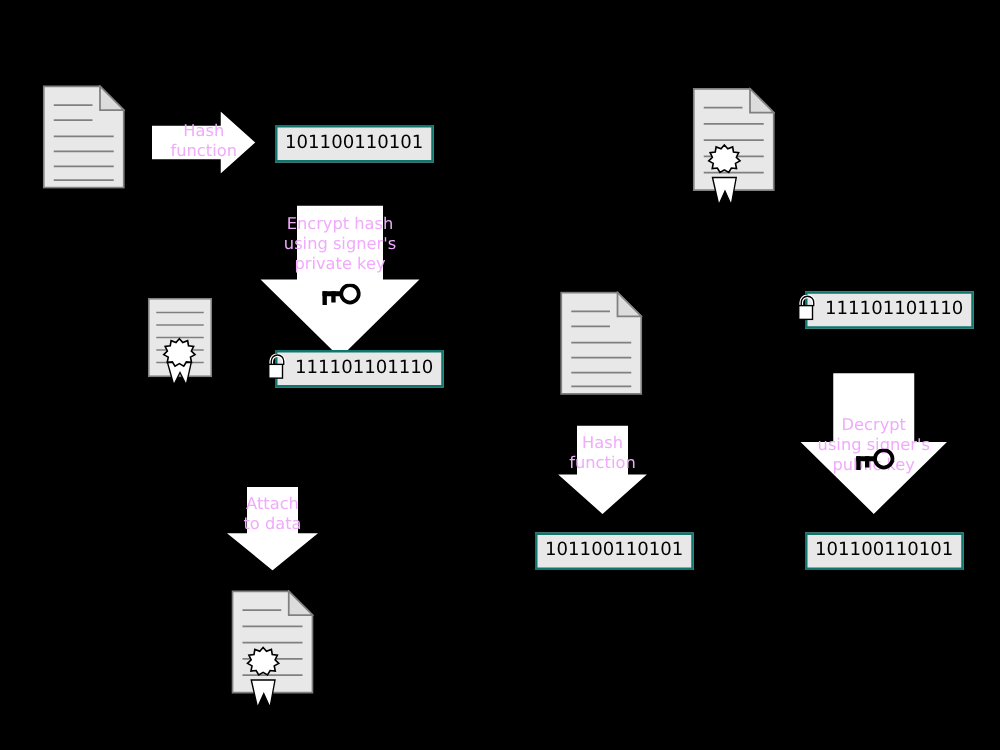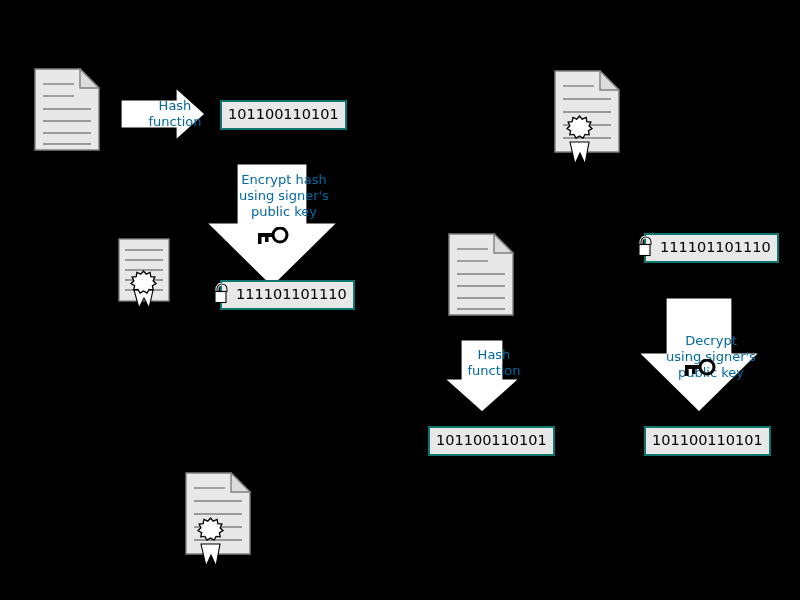--- a/index.html
+++ b/index.html
@@ -44,24 +44,24 @@
     width: 18px;
     height: 24px;
   }
   .lock-icon svg { display: block; }
 
   
   .arrow { position: absolute; }
   .arrow svg { display: block; }
   .arrow-label {
     position: absolute;
-    left: 12px;
+    left: 0;
     width: 100%;
     text-align: center;
-    color: #0369a1;
+    color: #f0abfc;
     font-size: 13px;
     line-height: 1.22;
     white-space: pre-line;
     pointer-events: none;
     font-family: "DejaVu Sans", sans-serif;
   }
   .key-glyph {
     position: absolute;
     left: 0;
     width: 100%;
@@ -100,21 +100,21 @@
   </div>
 
   <div class="hashbox" style="left:220px; top:100px;">101100110101</div>
 
   <div class="arrow" style="left:206px; top:163px; width:132px; height:125px;">
     <svg width="132" height="125" viewBox="0 0 132 125">
       <path d="M31,1 H101 V60 H131 L66,124 L1,60 H31 Z" fill="#ffffff" stroke="#000000" stroke-width="1.2"></path>
     </svg>
     <div class="arrow-label" style="top:9px;">Encrypt hash
 using signer's
-public key</div>
+private key</div>
     <div class="key-glyph" style="top:64px;">
       <svg width="34" height="20" viewBox="0 0 34 20">
         <circle cx="25" cy="8" r="7" fill="none" stroke="#000000" stroke-width="3"></circle>
         <rect x="3" y="6" width="16" height="4" fill="#000000"></rect>
         <rect x="3" y="6" width="3.5" height="11" fill="#000000"></rect>
         <rect x="10" y="6" width="3.5" height="9" fill="#000000"></rect>
       </svg>
     </div>
   </div>
 
@@ -141,20 +141,27 @@
       </g>
       <g>
         <path d="M25.5,33 L28.2,36.1 L32.1,34.5 L32.8,38.6 L36.9,39.1 L35.1,42.8
                  L38,45.7 L34.4,47.7 L35.2,51.8 L31.1,51.4 L29,55 L25.5,52.9
                  L22,55 L19.9,51.4 L15.8,51.8 L16.6,47.7 L13,45.7 L15.9,42.8
                  L14.1,39.1 L18.2,38.6 L18.9,34.5 L22.8,36.1 Z" fill="#ffffff" stroke="#000000" stroke-width="1.3" stroke-linejoin="miter"></path>
       </g>
     </svg>
   </div>
 
+  <div class="arrow" style="left:179px; top:388px; width:78px; height:70px;">
+    <svg width="78" height="70" viewBox="0 0 78 70">
+      <path d="M18,1 H60 V38 H77 L39,69 L1,38 H18 Z" fill="#ffffff" stroke="#000000" stroke-width="1.2"></path>
+    </svg>
+    <div class="arrow-label" style="top:8px;">Attach
+to data</div>
+  </div>
 
   <div class="doc" style="left:185px; top:472px; width:66px; height:96px;">
     <svg width="66" height="96" viewBox="0 0 66 96">
       <path d="M1,1 H46 L65,20 V82 H1 Z" fill="#e8e8e8" stroke="#808080" stroke-width="1.4"></path>
       <path d="M46,1 V20 H65 Z" fill="#dcdcdc" stroke="#808080" stroke-width="1.4"></path>
       <g stroke="#808080" stroke-width="1.4">
         <line x1="9" y1="16" x2="40" y2="16"></line>
         <line x1="9" y1="29" x2="57" y2="29"></line>
         <line x1="9" y1="42" x2="57" y2="42"></line>
         <line x1="9" y1="55" x2="57" y2="55"></line>

